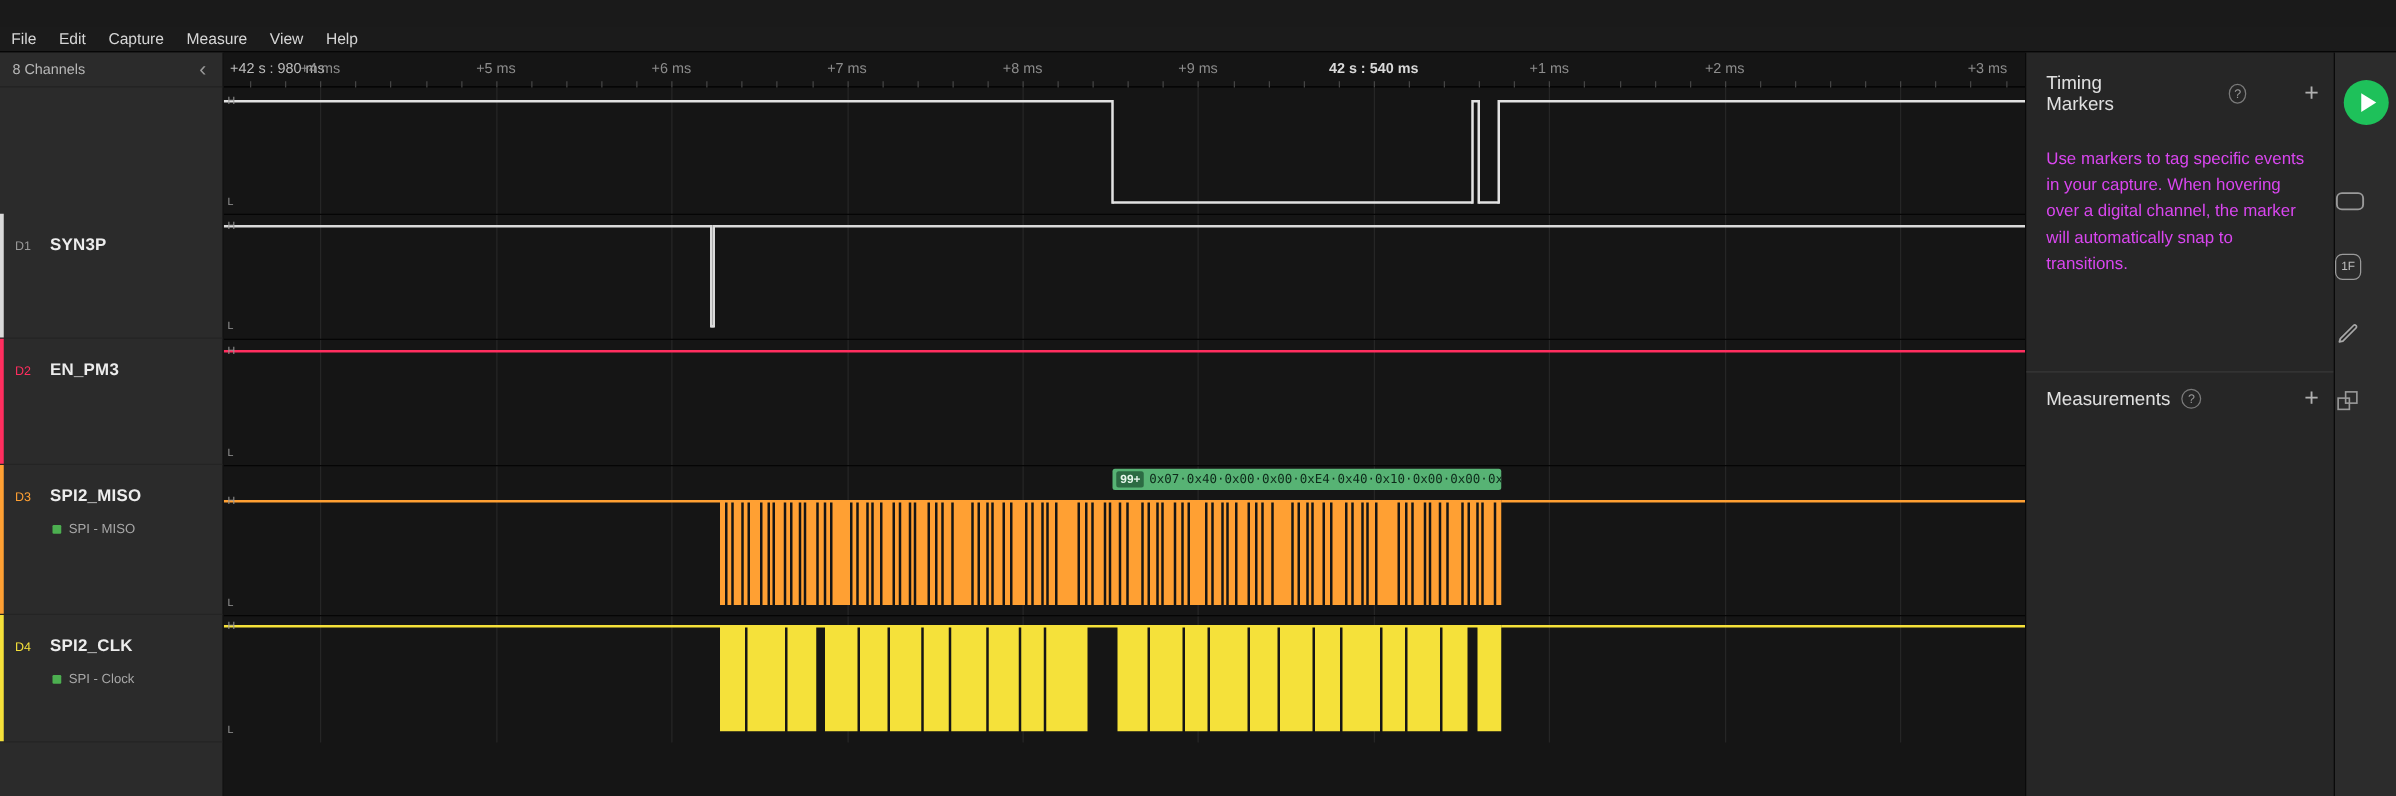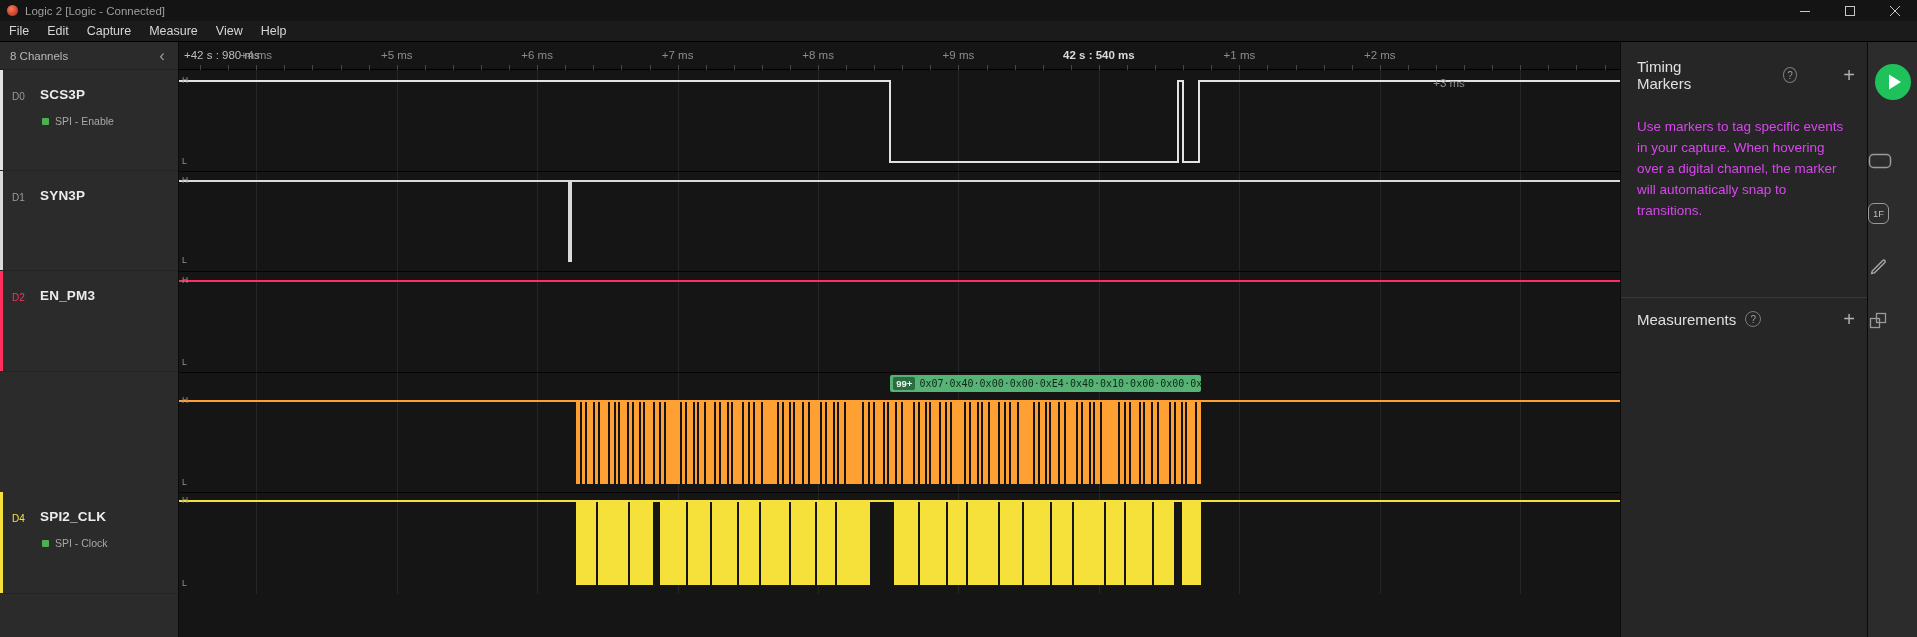--- a/index.html
+++ b/index.html
@@ -77,82 +77,61 @@
              display:flex; align-items:center; justify-content:center; }
   .railicon { position:absolute; left:0; width:50px; display:flex; align-items:center; justify-content:flex-start; }
   .badge1f { width:21px; height:21px; border:1.5px solid #9a9a9a; border-radius:6px; color:#bdbdbd;
              font-size:9.5px; display:flex; align-items:center; justify-content:center; }
 </style>
 </head>
 <body>
 
 <div class="window">
 
-  <div class="titlebar">
-    <div class="logo"></div>
-    <div class="title-text">Logic 2 [Logic - Connected]</div>
-    <div class="tb-spacer"></div>
-    <div class="winbtn">
-      <svg width="10" height="10">
-          <line x1="0" y1="5.5" x2="10" y2="5.5" stroke="#c8c8c8" stroke-width="1"></line>
-        </svg>
-    </div>
-    <div class="winbtn">
-      <svg width="10" height="10">
-          <rect x="0.5" y="0.5" width="9" height="9" fill="none" stroke="#c8c8c8" stroke-width="1"></rect>
-        </svg>
-    </div>
-    <div class="winbtn">
-      <svg width="10" height="10">
-          <line x1="0" y1="0" x2="10" y2="10" stroke="#c8c8c8" stroke-width="1"></line>
-          <line x1="10" y1="0" x2="0" y2="10" stroke="#c8c8c8" stroke-width="1"></line>
-        </svg>
-    </div>
-  </div>
 
   <div class="menubar">
     <span class="menuitem">File</span>
     <span class="menuitem">Edit</span>
     <span class="menuitem">Capture</span>
     <span class="menuitem">Measure</span>
     <span class="menuitem">View</span>
     <span class="menuitem">Help</span>
   </div>
 
   <div class="appbody">
 
     <div class="sidebar">
       <div class="sb-header">
         <span>8 Channels</span>
         <span class="sp"></span>
         <span class="collapse">‹</span>
       </div>
 
-      <div class="chcard" style="top:28px;height:101px;">
-        <div class="strip" style="background: rgb(226, 226, 226);"></div>
-        <span class="chid" style="color: rgb(154, 154, 154);">D0</span>
-        <span class="chname">SCS3P</span>
-        <div class="chana">
-          <span class="anadot" style="background: rgb(76, 175, 80);"></span>
-          <span class="analabel">SPI - Enable</span>
-        </div>
-      </div>
 
       <div class="chcard" style="top:129px;height:100px;">
         <div class="strip" style="background: rgb(218, 218, 218);"></div>
         <span class="chid" style="color: rgb(154, 154, 154);">D1</span>
         <span class="chname">SYN3P</span>
       </div>
 
       <div class="chcard" style="top:229px;height:101px;">
         <div class="strip" style="background: rgb(255, 46, 95);"></div>
         <span class="chid" style="color: rgb(255, 46, 95);">D2</span>
         <span class="chname">EN_PM3</span>
       </div>
 
+      <div class="chcard" style="top:330px;height:120px;">
+        <div class="strip" style="background: rgb(255, 160, 51);"></div>
+        <span class="chid" style="color: rgb(255, 160, 51);">D3</span>
+        <span class="chname">SPI2_MISO</span>
+        <div class="chana">
+          <span class="anadot" style="background: rgb(76, 175, 80);"></span>
+          <span class="analabel">SPI - MISO</span>
+        </div>
+      </div>
 
       <div class="chcard" style="top:450px;height:102px;">
         <div class="strip" style="background: rgb(245, 225, 58);"></div>
         <span class="chid" style="color: rgb(245, 225, 58);">D4</span>
         <span class="chname">SPI2_CLK</span>
         <div class="chana">
           <span class="anadot" style="background: rgb(76, 175, 80);"></span>
           <span class="analabel">SPI - Clock</span>
         </div>
       </div>
@@ -163,21 +142,21 @@
         <span class="ruler-left">+42 s : 980 ms</span>
       <div class="ticklabel" style="left: 77.2376px;">+4 ms</div>
           <div class="ticklabel" style="left: 217.735px;">+5 ms</div>
           <div class="ticklabel" style="left: 358.089px;">+6 ms</div>
           <div class="ticklabel" style="left: 498.586px;">+7 ms</div>
           <div class="ticklabel" style="left: 639.083px;">+8 ms</div>
           <div class="ticklabel" style="left: 779.437px;">+9 ms</div>
           <div class="ticklabel major" style="left: 919.934px; font-weight: bold;">42 s : 540 ms</div>
           <div class="ticklabel" style="left: 1060.43px;">+1 ms</div>
           <div class="ticklabel" style="left: 1200.79px;">+2 ms</div>
-          <div class="ticklabel" style="left: 1270px; margin-top: 28px;">+3 ms</div>
+          <div class="ticklabel" style="left: 1411px;">+3 ms</div>
           <div class="mtick" style="left: 21.0673px;"></div>
           <div class="mtick" style="left: 49.1569px;"></div>
           <div class="mtick" style="left: 77.2466px;"></div>
           <div class="mtick" style="left: 105.336px;"></div>
           <div class="mtick" style="left: 133.426px;"></div>
           <div class="mtick" style="left: 161.516px;"></div>
           <div class="mtick" style="left: 189.605px;"></div>
           <div class="mtick" style="left: 217.695px;"></div>
           <div class="mtick" style="left: 245.785px;"></div>
           <div class="mtick" style="left: 273.874px;"></div>

